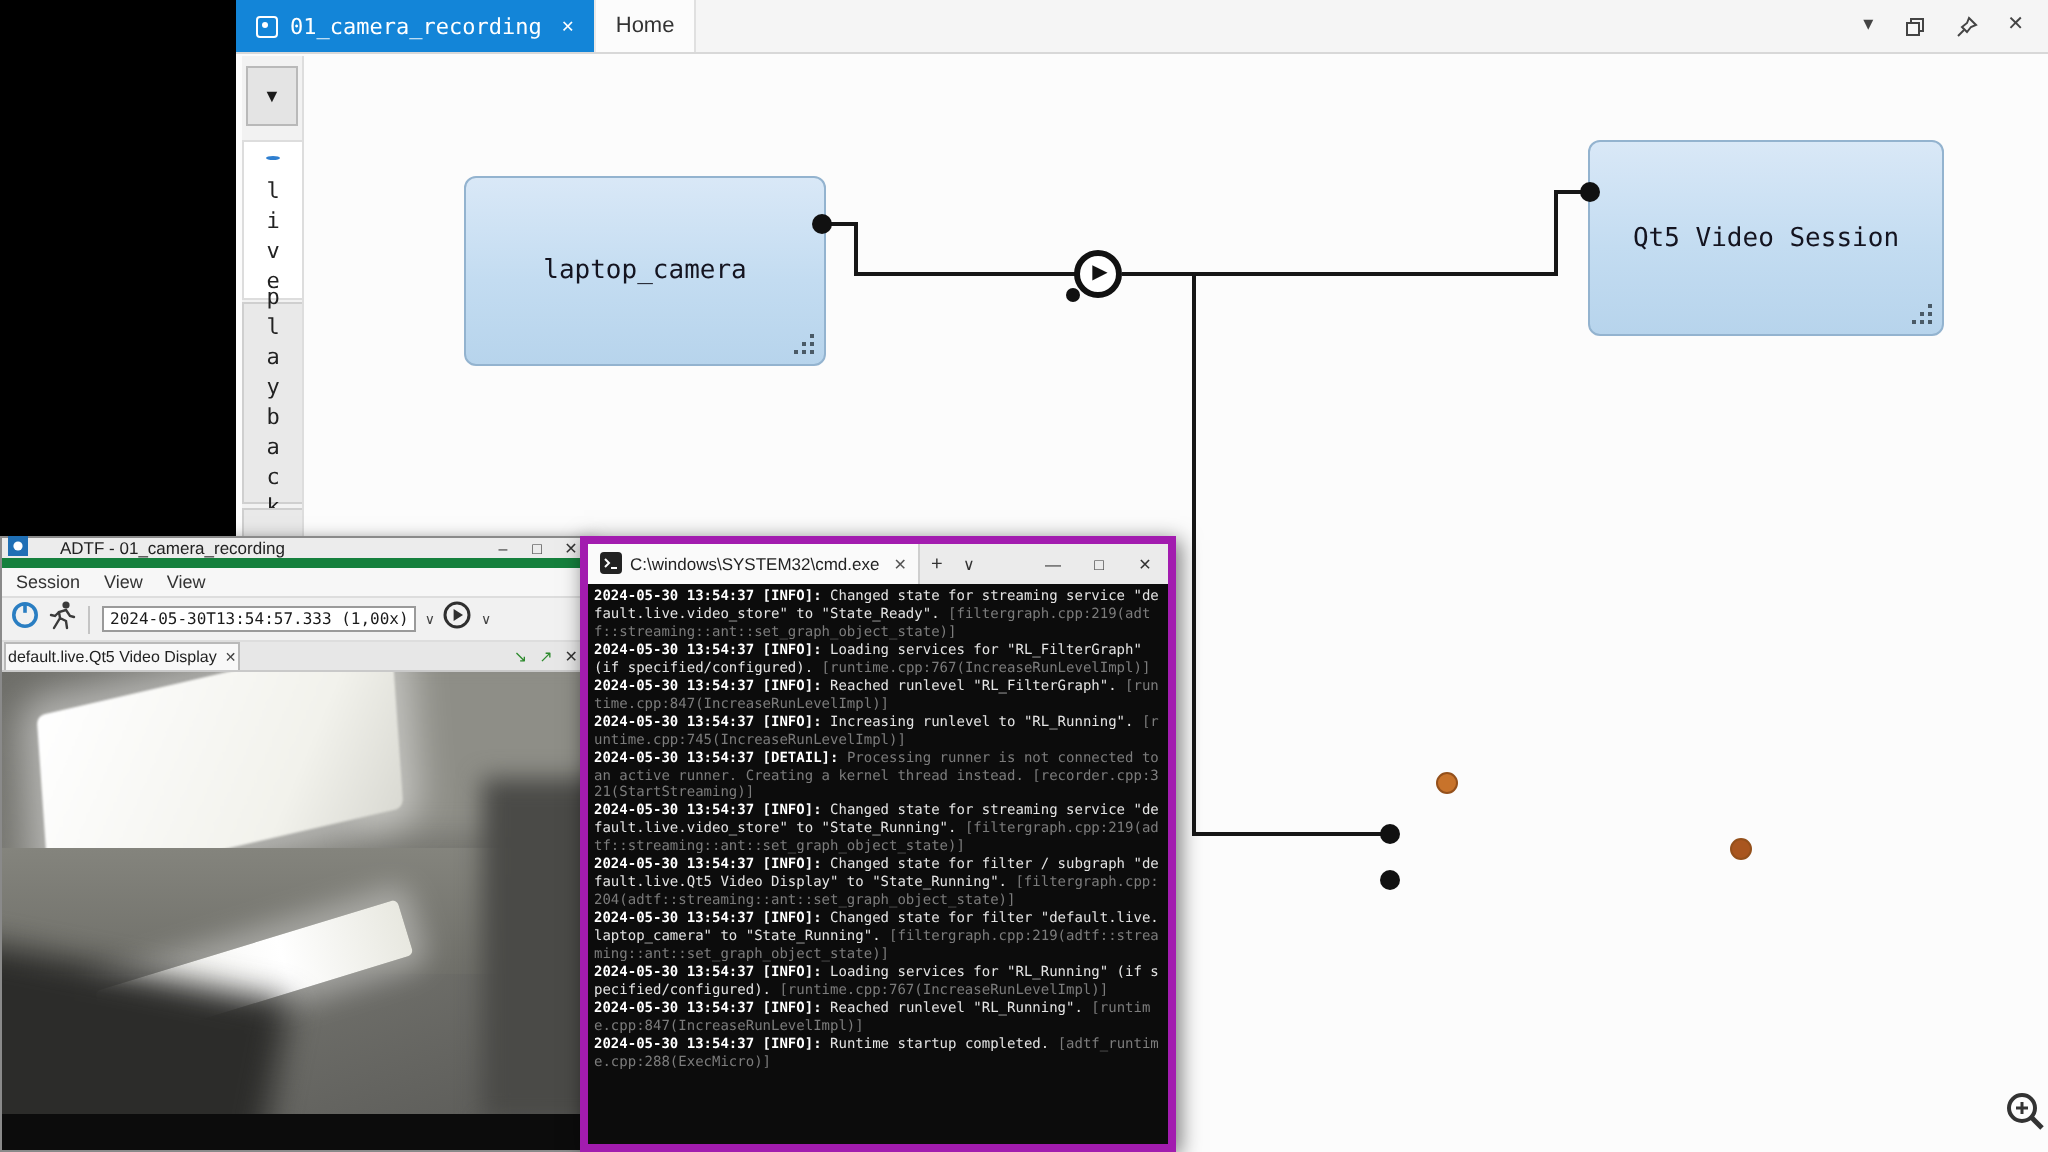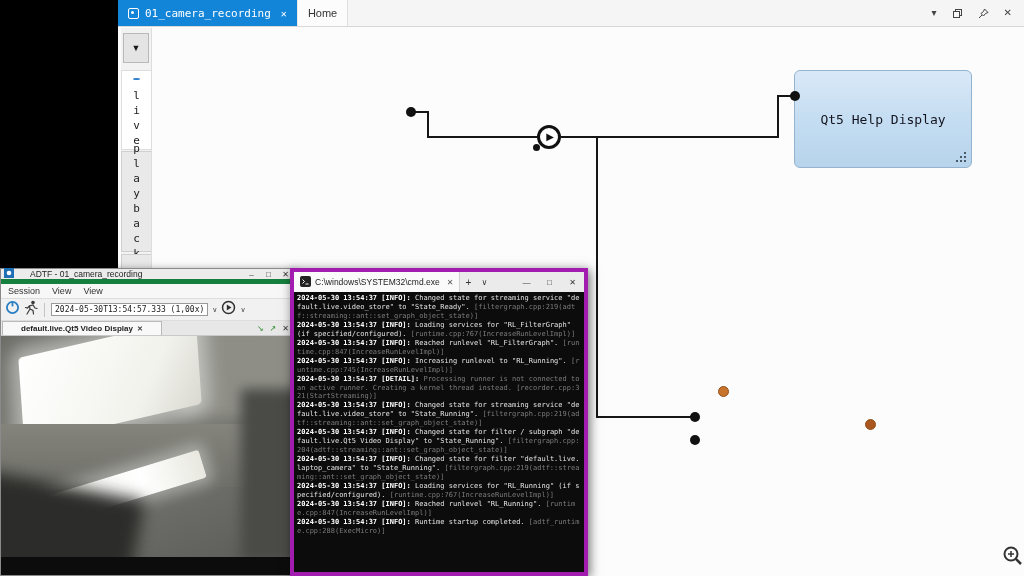--- a/index.html
+++ b/index.html
@@ -50,21 +50,21 @@
   .player { position:absolute; left:0; top:268px; width:295px; height:308px; background:#f0f0f0; border:1px solid #8a8a8a; box-shadow:2px 2px 8px rgba(0,0,0,.5); }
   .p-titlebar { position:absolute; left:0; top:0; right:0; height:15px; background:#ececec; border-bottom:5px solid #15803d; display:flex; align-items:center; gap:16px; padding-left:3px; font-size:8.5px; color:#222; }
   .p-btns { margin-left:auto; display:flex; height:100%; }
   .p-btn { width:17px; display:flex; align-items:center; justify-content:center; font-size:8px; color:#333; }
   .p-menubar { position:absolute; left:0; top:15px; right:0; height:14px; background:#f7f7f7; display:flex; align-items:center; gap:12px; padding-left:7px; font-size:9px; color:#333; }
   .p-toolbar { position:absolute; left:0; top:29px; right:0; height:23px; background:#f1f1f1; border-top:1px solid #ddd; border-bottom:1px solid #ddd; display:flex; align-items:center; gap:4px; padding:0 4px; }
   .p-sep { width:1px; height:14px; background:#c4c4c4; margin:0 2px; }
   .time-field { border:1px solid #9a9a9a; background:#fff; font-family:"DejaVu Sans Mono", monospace; font-size:8px; padding:1px 3px; color:#1a1a1a; white-space:nowrap; }
   .mini-caret { font-size:7px; color:#444; }
   .p-tabrow { position:absolute; left:0; top:52px; right:0; height:15px; background:#e7e7e7; border-bottom:1px solid #c9c9c9; display:flex; align-items:stretch; }
-  .doc-tab { display:flex; align-items:center; gap:4px; background:#f8f8f8; border:1px solid #b9b9b9; border-bottom:none; padding:0 18px; font-size:8px; color:#222; margin-left:1px;font-weight:bold; }
+  .doc-tab { display:flex; align-items:center; gap:4px; background:#f8f8f8; border:1px solid #b9b9b9; border-bottom:none; padding:0 1px; font-size:8px; color:#222; margin-left:1px; }
   .doc-tab .tab-close { font-size:7px; color:#444; }
   .p-tab-icons { margin-left:auto; display:flex; align-items:center; gap:6px; padding-right:5px; font-size:8px; }
   .green-ic { color:#2e8b2e; }
   .dark-ic { color:#333; }
   .p-video { position:absolute; left:0; top:67px; right:0; bottom:0; background:linear-gradient(160deg,#6d6d68 0%,#7c7c76 40%,#585855 100%); overflow:hidden; }
   .v-light-main { position:absolute; left:6%; top:1%; width:62%; height:36%; background:linear-gradient(120deg,#ffffff 0%,#f2f2ec 70%,#d9d9d2 100%); transform:rotate(-13deg) skewX(-9deg); border-radius:4px; box-shadow:0 0 18px 9px rgba(255,255,255,.45); filter:blur(0.6px); }
   .v-ceiling-right { position:absolute; right:-5%; top:-4%; width:45%; height:38%; background:#8e8e87; filter:blur(7px); }
   .v-mid-band { position:absolute; left:0; top:37%; width:100%; height:26%; background:linear-gradient(180deg,#84847d,#6f6f69); }
   .v-light-strip { position:absolute; left:16%; top:57%; width:54%; height:12%; background:linear-gradient(90deg,#eeeee8,#ffffff 60%,#e8e8e0); transform:rotate(-17deg); border-radius:3px; box-shadow:0 0 14px 7px rgba(255,255,255,.35); }
   .v-dark-corner { position:absolute; left:-12%; bottom:-8%; width:58%; height:46%; background:#2c2c2a; transform:rotate(11deg); filter:blur(8px); }
@@ -142,22 +142,26 @@
 
     <div class="edge" style="left:293px; top:111px; width:17px; height:2px;"></div>
     <div class="edge" style="left:309px; top:111px; width:2px; height:27px;"></div>
     <div class="edge" style="left:309px; top:136px; width:112px; height:2px;"></div>
     <div class="edge" style="left:443px; top:136px; width:218px; height:2px;"></div>
     <div class="edge" style="left:659px; top:96px; width:2px; height:42px;"></div>
     <div class="edge" style="left:659px; top:95px; width:19px; height:2px;"></div>
     <div class="edge" style="left:478px; top:137px; width:2px; height:281px;"></div>
     <div class="edge" style="left:478px; top:416px; width:96px; height:2px;"></div>
 
+    <div class="node node-laptop">
+      <span>laptop_camera</span>
+      <span class="grip"></span>
+    </div>
     <div class="node node-qt5">
-      <span>Qt5 Help Display</span>
+      <span>Qt5 Video Session</span>
       <span class="grip"></span>
     </div>
 
     <span class="dot" style="left:288px; top:107px;"></span>
     <span class="dot" style="left:672px; top:91px;"></span>
     <span class="dot" style="left:572px; top:412px;"></span>
     <span class="dot" style="left:572px; top:435px;"></span>
     <span class="dot orange" style="left:600px; top:386px;"></span>
     <span class="dot orange dark" style="left:747px; top:419px;"></span>
 

